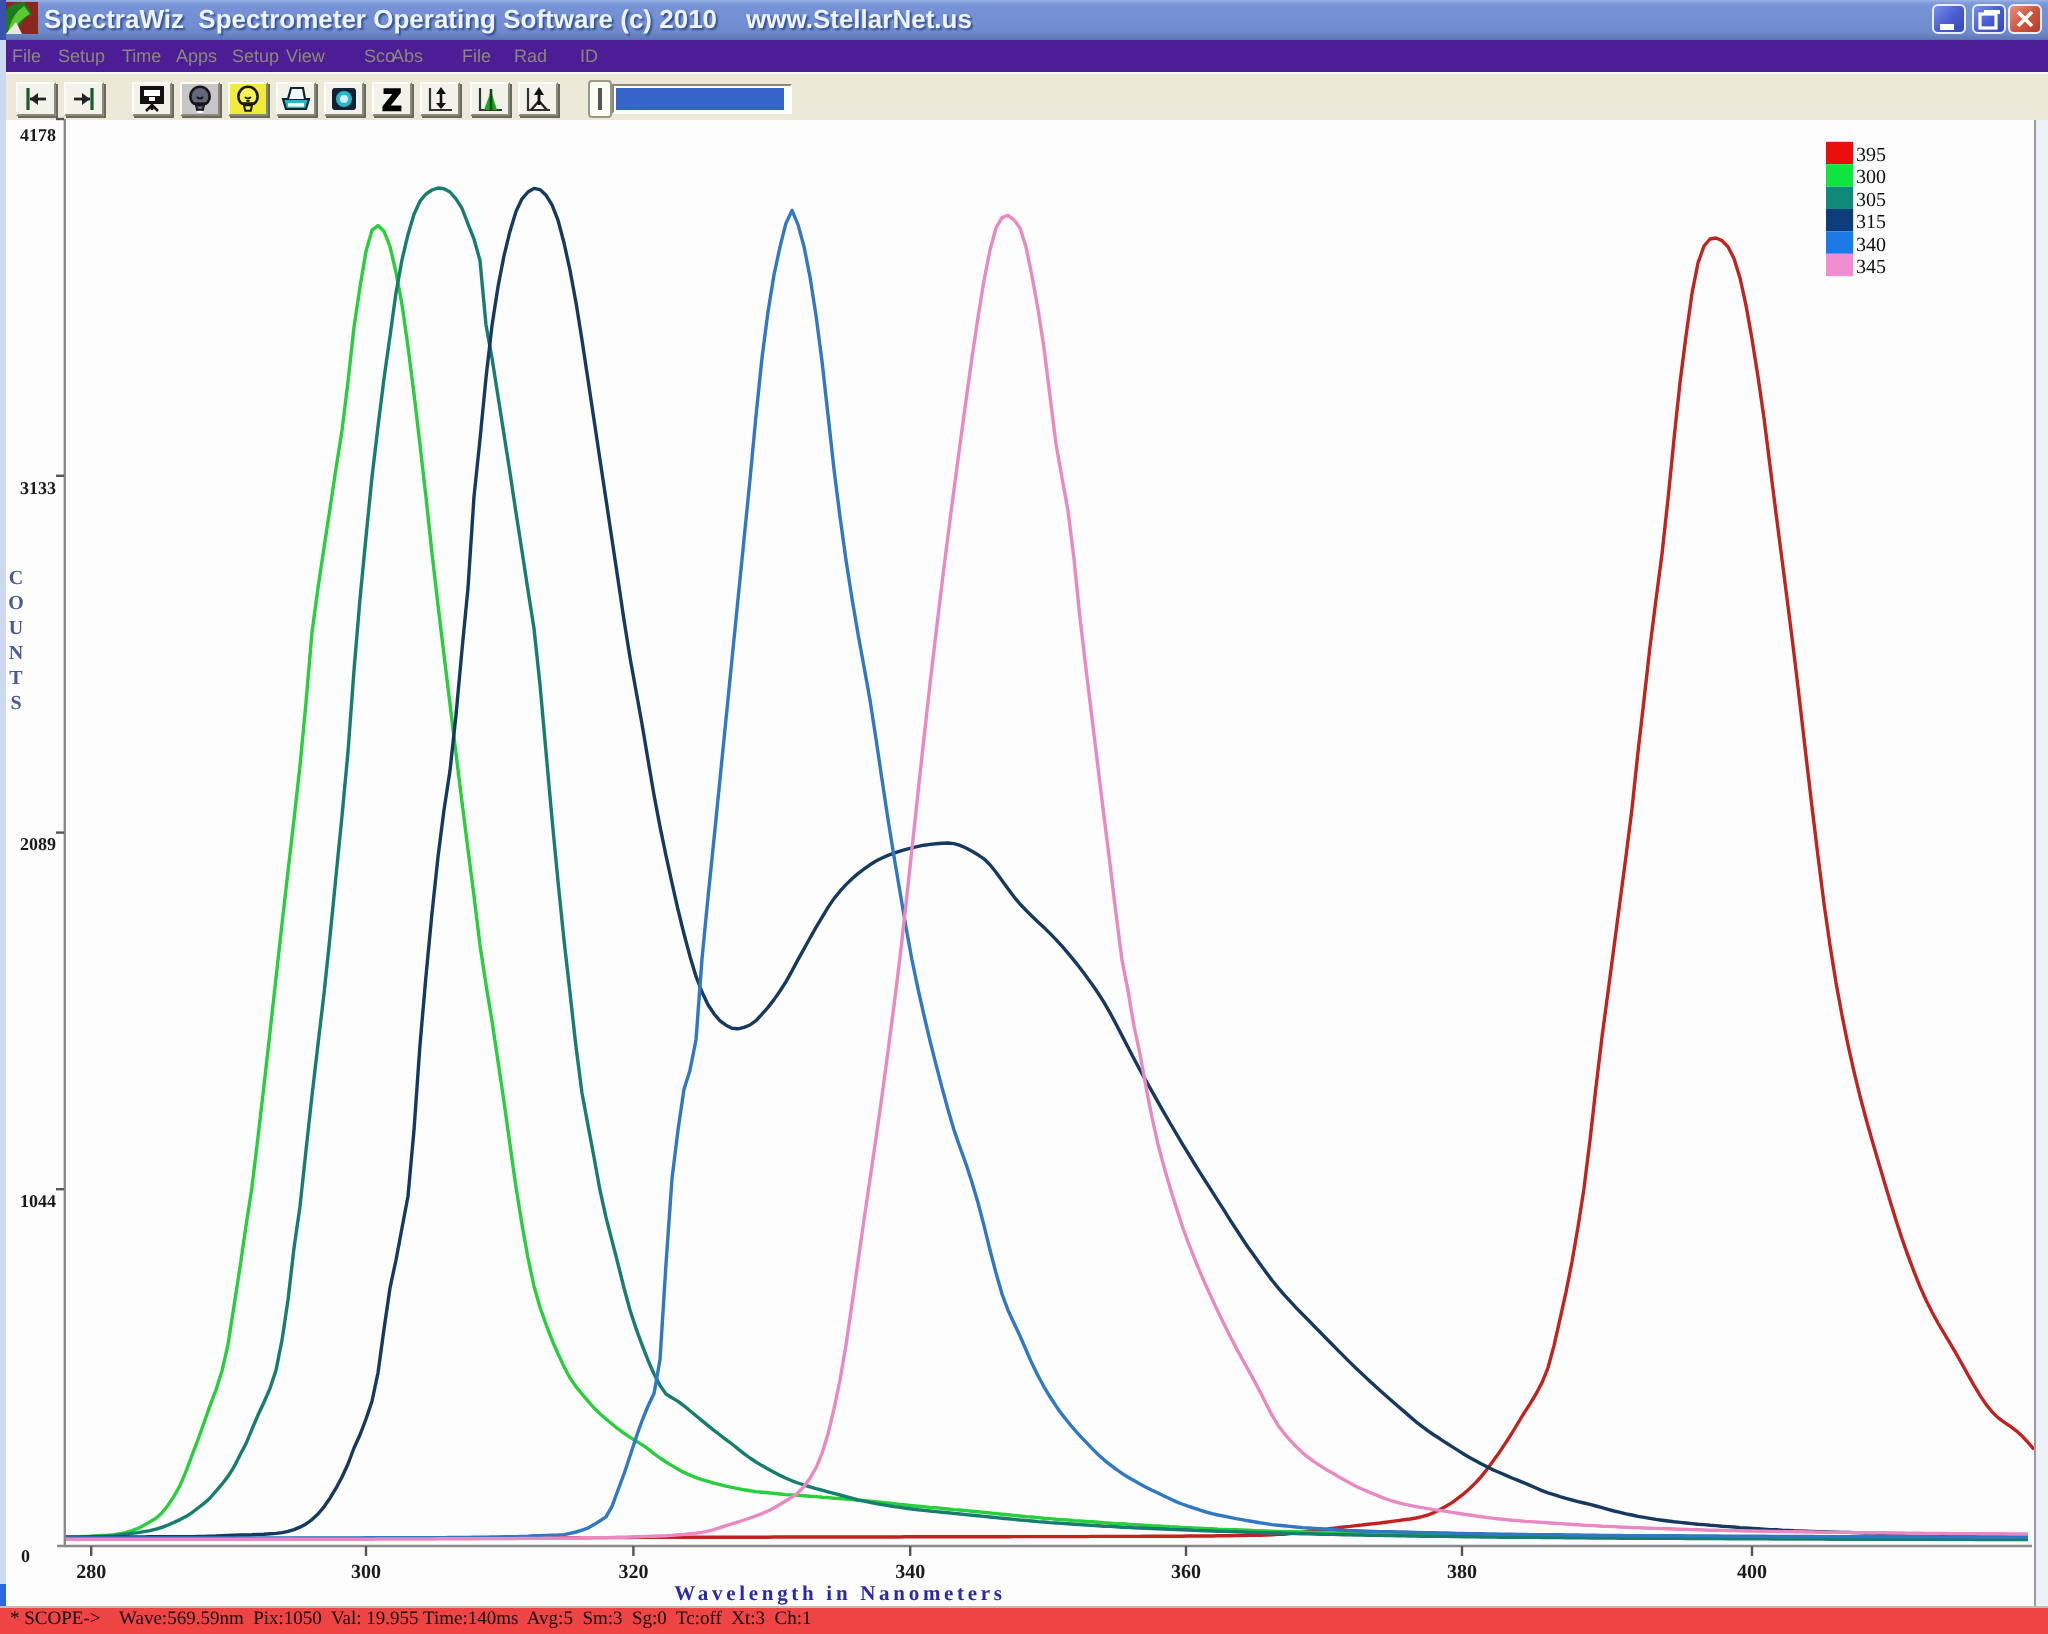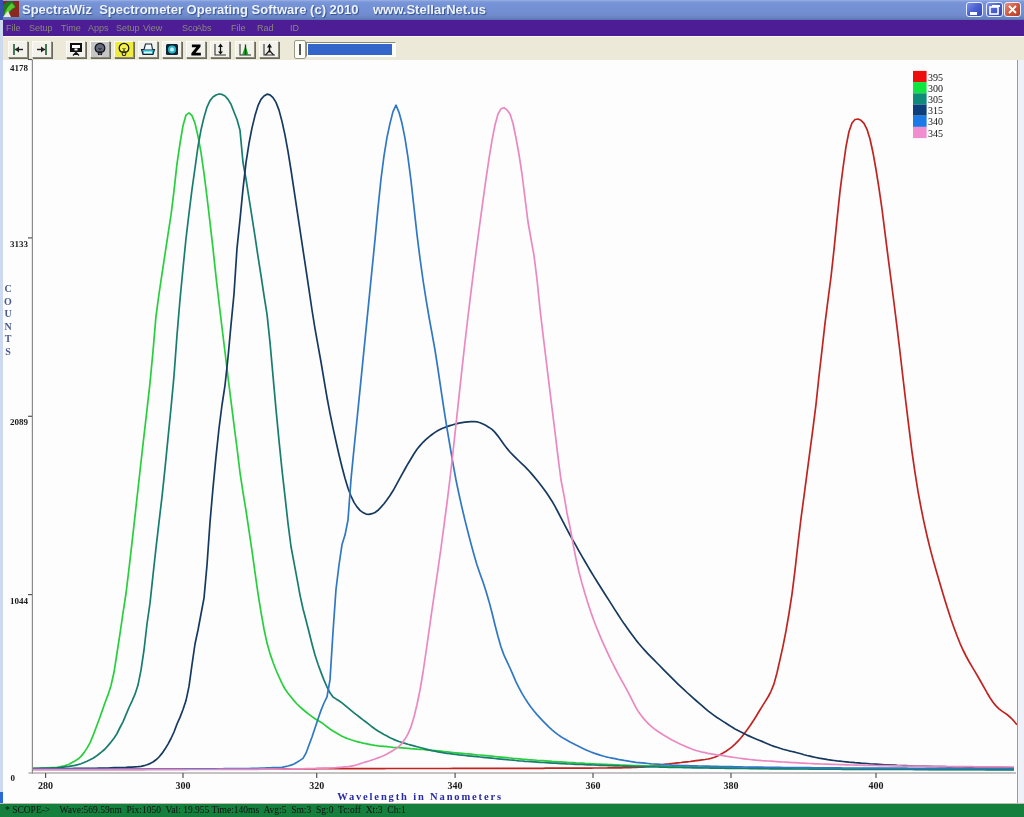--- a/index.html
+++ b/index.html
@@ -33,21 +33,21 @@
 
 
 #chart { left:3px; top:60px; width:1014px; height:743px; background:#fdfdfd; }
 #chartsvg { left:0; top:0; }
 #leftborder { left:0; top:20px; width:3px; height:773px; background:#ccd9ef; }
 #leftborder2 { left:0; top:792px; width:3px; height:25px; background:#2a6ad8; }
 #rightline { left:1017px; top:60px; width:1px; height:743px; background:#9a9a9a; }
 #rightborder { left:1018px; top:60px; width:6px; height:743px; background:#eef1f8; }
 
 
-#statusbar { left:0; top:803px; width:1024px; height:14px; background:#15803d;
+#statusbar { left:0; top:803px; width:1024px; height:14px; background:#ef4444;
   border-top:1px solid #c0beb2; }
 #statustext { position:absolute; left:5px; top:1px; font-family:"Liberation Serif", serif;
   font-size:9.5px; color:#101010; white-space:pre; }
 </style>
 </head>
 <body>
 <div class="abs" id="titlebar">
   <div class="edge"></div>
   <svg class="abs" style="left:3px;top:1px" width="17" height="17" viewBox="0 0 17 17">
     <rect x="0" y="0" width="16" height="16" fill="#8a2820"></rect>

